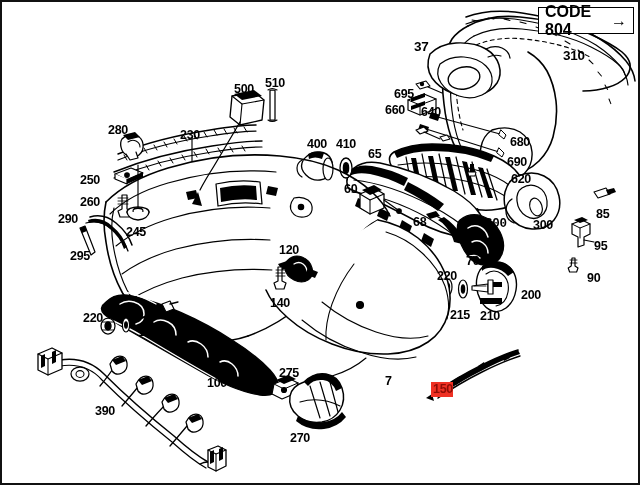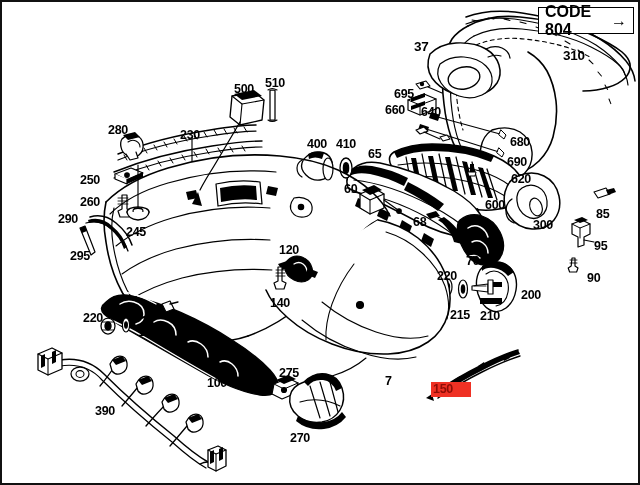--- a/index.html
+++ b/index.html
@@ -7,21 +7,21 @@
   body{width:640px;height:485px;overflow:hidden;
        font-family:"Liberation Sans", sans-serif;}
   #sheet{position:relative;width:640px;height:485px;background:#fff;
          box-sizing:border-box;border:2px solid #111;}
   #art{position:absolute;left:0;top:0;width:640px;height:485px;}
   .lbl{position:absolute;font-family:"Liberation Sans",sans-serif;
        font-weight:700;color:#000;white-space:nowrap;line-height:1;
        letter-spacing:-0.3px;}
   .lbl-sm{font-size:12.5px;}
   .lbl-md{font-size:13.5px;}
-  .lbl-hl{background:#ef3124;color:#8d0d06;padding:1px 18px 1px 2px;}
+  .lbl-hl{background:#ef3124;color:#8d0d06;padding:1px 0 1px 2px;}
   #codebox{position:absolute;border:1.6px solid #000;background:#fff;
            display:flex;align-items:center;justify-content:center;
            padding:2px 6px;box-sizing:border-box;}
   #codebox .ctext{font-size:16px;font-weight:700;color:#000;
                   font-family:"Liberation Sans",sans-serif;letter-spacing:0px;}
   .arrowg{font-size:16px;font-weight:700;margin-left:2px;}
 </style>
 </head>
 <body>
 
@@ -473,21 +473,21 @@
 
   <div id="callout-layer">
       <div class="lbl lbl-md" style="left: 561px; top: 47px;">310</div>
       <div class="lbl lbl-md" style="left: 412px; top: 38px;">37</div>
       <div class="lbl lbl-sm" style="left: 392px; top: 86px;">695</div>
       <div class="lbl lbl-sm" style="left: 383px; top: 102px;">660</div>
       <div class="lbl lbl-sm" style="left: 391px; top: 104px; padding-left: 28px;">640</div>
       <div class="lbl lbl-sm" style="left: 508px; top: 134px;">680</div>
       <div class="lbl lbl-sm" style="left: 505px; top: 154px;">690</div>
       <div class="lbl lbl-sm" style="left: 509px; top: 171px;">620</div>
-      <div class="lbl lbl-sm" style="left: 483px; top: 197px;">600</div>
+      <div class="lbl lbl-sm" style="left: 483px; top: 216px; font-family: Liberation Mono, monospace;">600</div>
       <div class="lbl lbl-sm" style="left: 531px; top: 217px;">300</div>
       <div class="lbl lbl-sm" style="left: 594px; top: 206px;">85</div>
       <div class="lbl lbl-sm" style="left: 592px; top: 238px;">95</div>
       <div class="lbl lbl-sm" style="left: 585px; top: 270px;">90</div>
       <div class="lbl lbl-sm" style="left: 366px; top: 146px;">65</div>
       <div class="lbl lbl-sm" style="left: 342px; top: 181px;">60</div>
       <div class="lbl lbl-sm" style="left: 411px; top: 214px;">68</div>
       <div class="lbl lbl-sm" style="left: 464px; top: 253px;">70</div>
       <div class="lbl lbl-sm" style="left: 519px; top: 287px;">200</div>
       <div class="lbl lbl-sm" style="left: 435px; top: 268px;">220</div>

